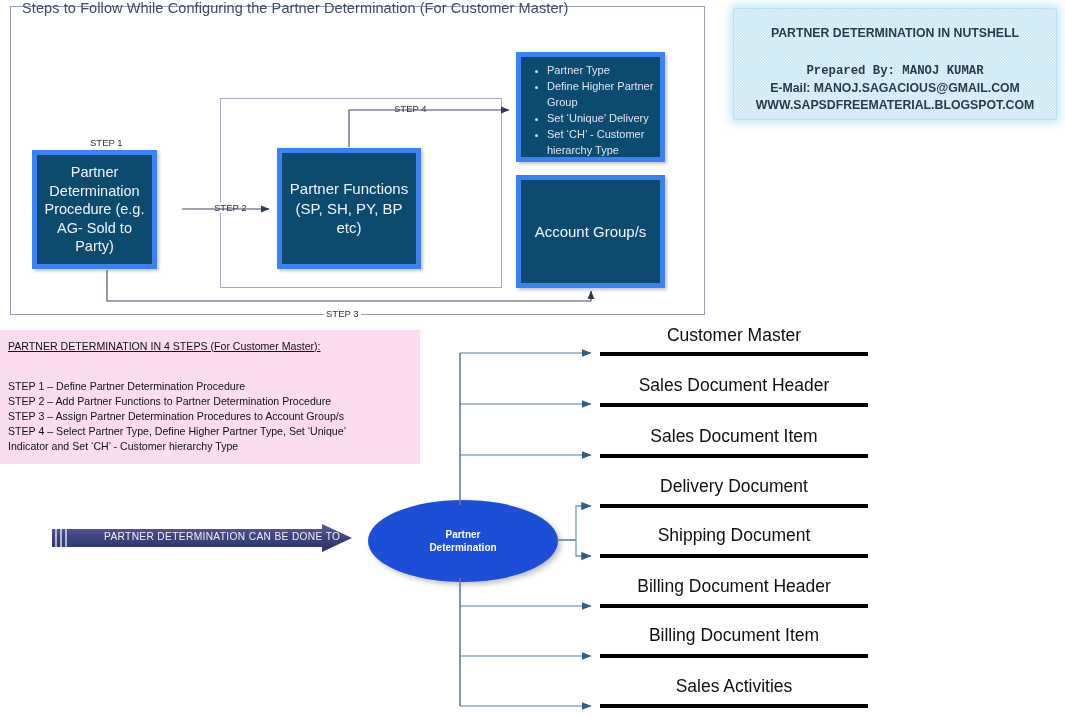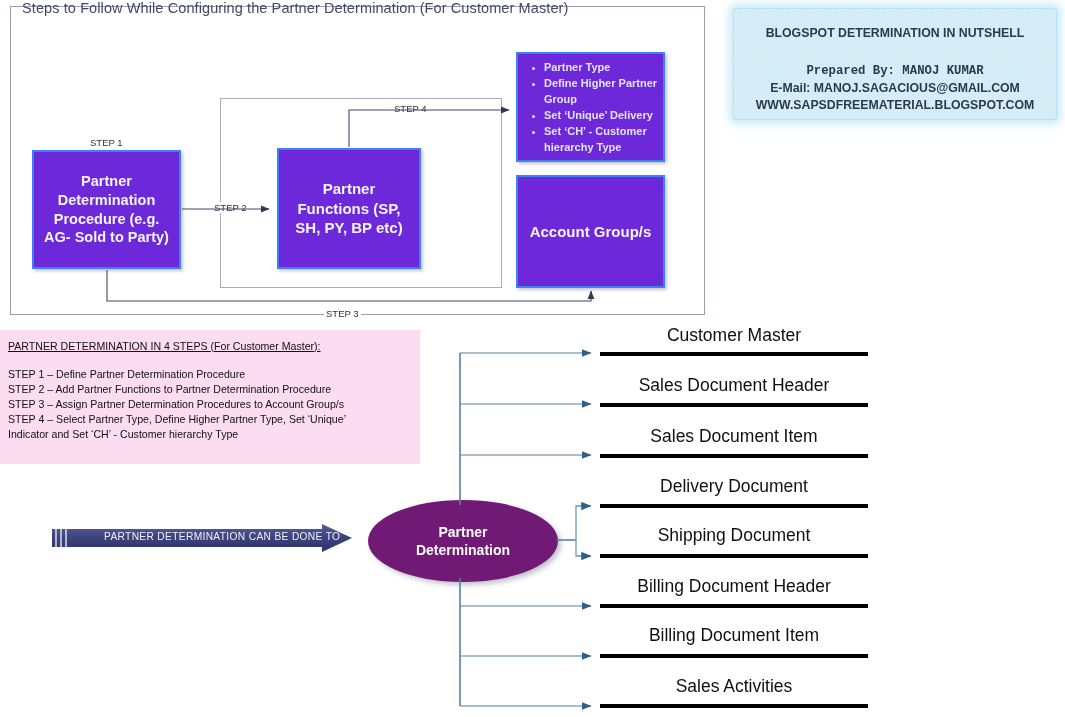--- a/index.html
+++ b/index.html
@@ -11,24 +11,24 @@
   #steps-panel{left:10px;top:6px;width:695px;height:309px;border:1.5px solid #9c9cb5;
                background:#ffffff;box-sizing:border-box;}
   #steps-title{left:22px;top:0;width:640px;font-size:14.5px;color:#3f4a63;
                letter-spacing:.1px;white-space:nowrap;}
 
   
   #group-outline{left:220px;top:98px;width:282px;height:190px;
                  border:1.2px solid #a9a9c2;box-sizing:border-box;background:transparent;}
 
   
-  .dkbox{background:#6d28d9;border:2px solid #3b82f6;box-sizing:border-box;
+  .dkbox{background:#0c4a6e;border:5px solid #3b82f6;box-sizing:border-box;
          color:#f2f4f8;display:flex;align-items:center;justify-content:center;
-         text-align:center;box-shadow:2px 2px 3px rgba(90,90,110,.35);font-weight:bold;}
-  #box-pdp{left:32px;top:150px;width:149px;height:119px;font-size:14.5px;line-height:1.28;padding:0 6px;}
+         text-align:center;box-shadow:2px 2px 3px rgba(90,90,110,.35);}
+  #box-pdp{left:32px;top:150px;width:125px;height:119px;font-size:14.5px;line-height:1.28;padding:0 6px;}
   #box-pf{left:277px;top:148px;width:144px;height:121px;font-size:15px;line-height:1.3;padding:0 6px;}
   #box-ag{left:516px;top:175px;width:149px;height:113px;font-size:15px;}
   #box-bullets{left:516px;top:52px;width:149px;height:110px;display:block;
                padding:6px 4px 0 10px;text-align:left;font-size:11px;line-height:1.42;
                color:#dfe6ef;}
   #box-bullets ul{margin:0;padding-left:16px;list-style:disc;}
   #box-bullets li{margin:0 0 .5px 0;}
   #box-bullets li::marker{font-size:9px;}
 
   .steplbl{font-size:9.5px;color:#2f3342;background:#ffffff;padding:0 2px;white-space:nowrap;}
@@ -48,33 +48,33 @@
             box-shadow:0 0 9px 4px rgba(190,230,245,.85);
             text-align:center;color:#2b3a4a;font-weight:bold;font-size:12.3px;}
   #info-title{margin-top:17px;}
   #info-prep{margin-top:24px;font-family:Liberation Mono, monospace;}
   #info-mail{margin-top:3px;}
   #info-web{margin-top:3px;}
 
   
   #pink-box{left:0px;top:330px;width:420px;height:134px;background:#fbdcf1;
             box-sizing:border-box;padding:9px 0 0 8px;font-size:10.6px;color:#111;line-height:1.42;}
-  #pink-head{text-decoration:underline;margin-bottom:13px;}
+  #pink-head{text-decoration:underline;margin-bottom:25px;}
   .pink-line{white-space:nowrap;}
   #pink-l4b{white-space:nowrap;}
 
   
   #banner{left:52px;top:524px;width:300px;height:28px;}
   #banner-text{left:84px;top:531px;font-size:10.2px;color:#eef0f8;letter-spacing:.35px;white-space:nowrap;padding-left:20px;}
 
   
   #ellipse{left:368px;top:500px;width:190px;height:82px;border-radius:50%;
-           background:#701a75;box-shadow:3px 3px 5px rgba(120,120,140,.45);
+           background:#1d4ed8;box-shadow:3px 3px 5px rgba(120,120,140,.45);
            display:flex;align-items:center;justify-content:center;text-align:center;
-           color:#ffffff;font-weight:bold;font-size:14px;line-height:1.3;}
+           color:#ffffff;font-weight:bold;font-size:10px;line-height:1.3;}
 
   
   .doc-label{position:absolute;left:600px;width:268px;text-align:center;
              font-size:17.5px;color:#101010;white-space:nowrap;}
   .doc-bar{position:absolute;left:600px;width:268px;height:4px;background:#000000;}
 
   
   #links{position:absolute;left:0;top:0;width:1065px;height:717px;pointer-events:none;}
 </style>
 </head>
@@ -100,21 +100,21 @@
     <li>Set ‘CH’ - Customer hierarchy Type</li>
   </ul>
 </div>
 
 <div class="abs steplbl" id="step1">STEP 1</div>
 <div class="abs steplbl" id="step2">STEP 2</div>
 <div class="abs steplbl" id="step3">STEP 3</div>
 <div class="abs steplbl" id="step4">STEP 4</div>
 
 <div class="abs" id="info-box">
-  <div id="info-title">BLOGSPOT DETERMINATION IN NUTSHELL</div>
+  <div id="info-title">PARTNER DETERMINATION IN NUTSHELL</div>
   <div id="info-prep">Prepared By: MANOJ KUMAR</div>
   <div id="info-mail">E-Mail: MANOJ.SAGACIOUS@GMAIL.COM</div>
   <div id="info-web">WWW.SAPSDFREEMATERIAL.BLOGSPOT.COM</div>
 </div>
 
 <div class="abs" id="pink-box">
   <div id="pink-head">PARTNER DETERMINATION IN 4 STEPS (For Customer Master):</div>
   <div class="pink-line">STEP 1 – Define Partner Determination Procedure</div>
   <div class="pink-line">STEP 2 – Add Partner Functions to Partner Determination Procedure</div>
   <div class="pink-line">STEP 3 – Assign Partner Determination Procedures to Account Group/s</div>

